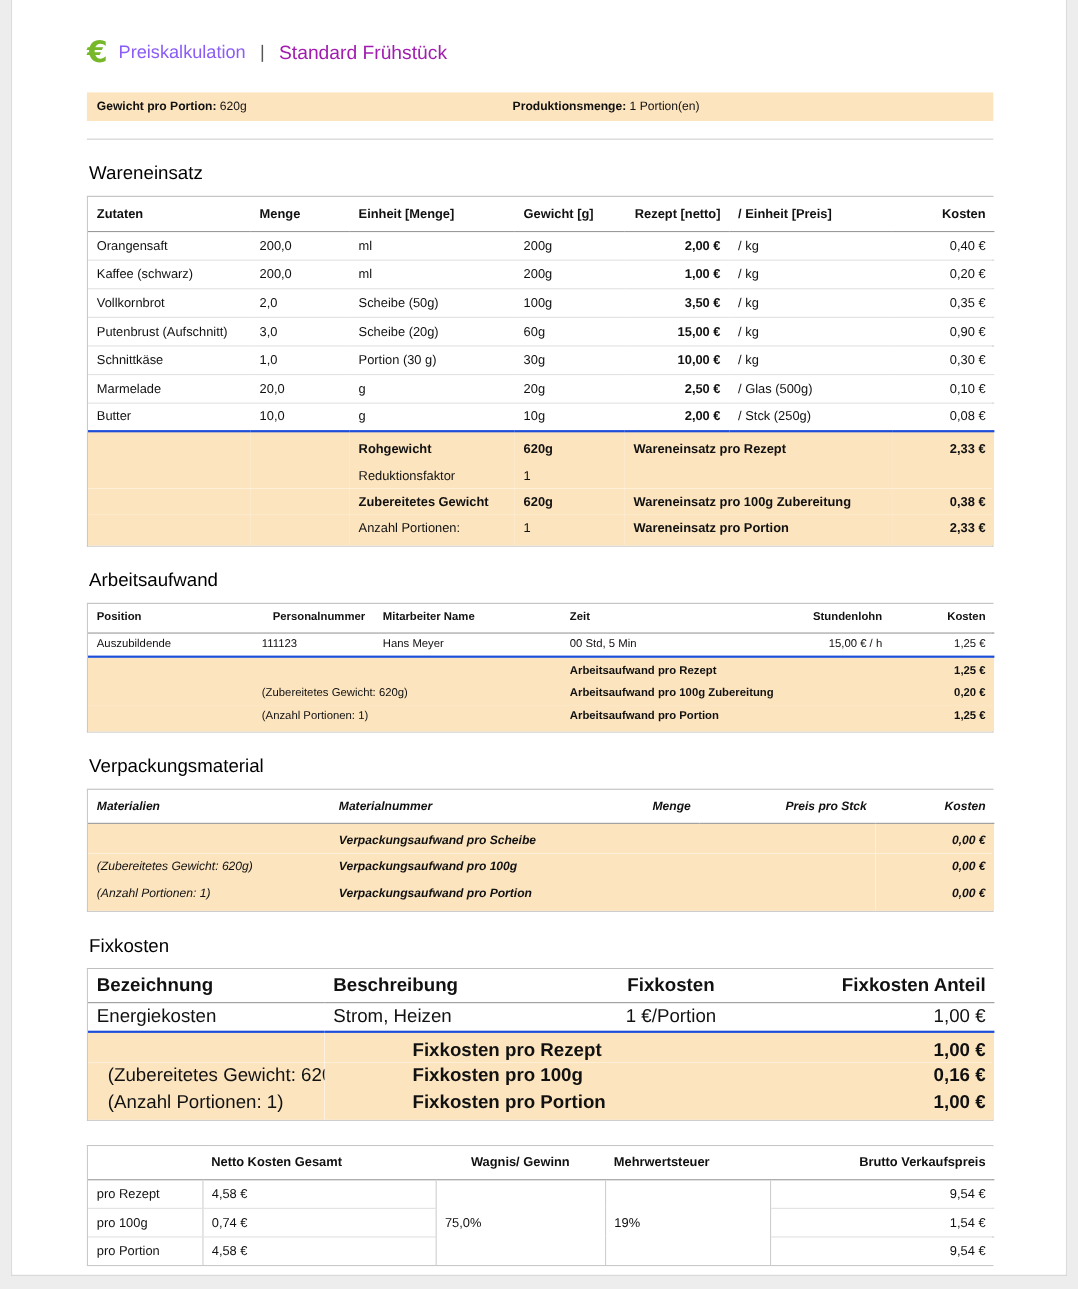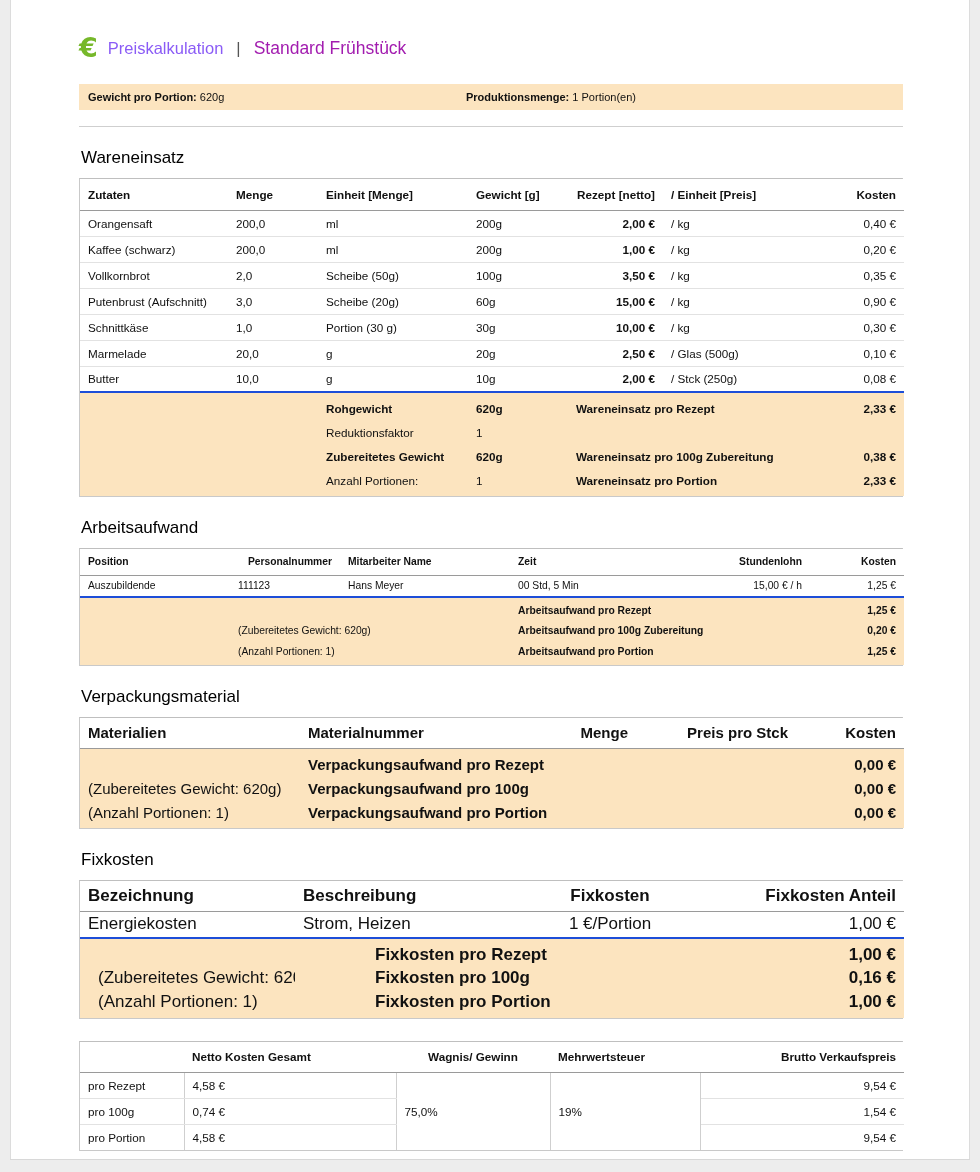--- a/index.html
+++ b/index.html
@@ -127,21 +127,21 @@
 
   
   .t-arbeit th, .t-arbeit td { font-size: 10.3px; }
   .t-arbeit thead th { height: 26px; }
   .t-arbeit tbody tr.datarow td { height: 22px; }
   .t-arbeit tbody tr.sum td { height: 21px; }
   .t-arbeit tbody tr.sum.firstsum td { height: 23px; padding-top: 2px; }
   .t-arbeit tbody tr.sum.lastsum td { height: 24px; padding-bottom: 3px; }
 
   
-  .t-verp th, .t-verp td { font-size: 15px; }
+  .t-verp th, .t-verp td { font-size: 11px; font-style: italic; }
   .t-verp thead th { height: 30px; }
   .t-verp tbody tr.sum td { height: 24px; }
   .t-verp tbody tr.sum.firstsum td { height: 28px; padding-top: 4px; }
   .t-verp tbody tr.sum.lastsum td { height: 28px; padding-bottom: 4px; }
 
   
   .t-fix th, .t-fix td { font-size: 17px; }
   .t-fix thead th { height: 30px; }
   .t-fix tbody tr.datarow td { height: 27px; }
   .t-fix tbody tr.sum td { height: 24px; }
@@ -392,21 +392,21 @@
         <th class="l">Materialien</th>
         <th class="l">Materialnummer</th>
         <th class="r">Menge</th>
         <th class="r">Preis pro Stck</th>
         <th class="r">Kosten</th>
       </tr>
     </thead>
     <tbody>
       <tr class="sum firstsum">
         <td class="l"></td>
-        <td class="l b" colspan="3">Verpackungsaufwand pro Rezept</td>
+        <td class="l b" colspan="3">Verpackungsaufwand pro Scheibe</td>
         <td class="r b">0,00 €</td>
       </tr>
       <tr class="sum">
         <td class="l">(Zubereitetes Gewicht: 620g)</td>
         <td class="l b" colspan="3">Verpackungsaufwand pro 100g</td>
         <td class="r b">0,00 €</td>
       </tr>
       <tr class="sum lastsum">
         <td class="l">(Anzahl Portionen: 1)</td>
         <td class="l b" colspan="3">Verpackungsaufwand pro Portion</td>

